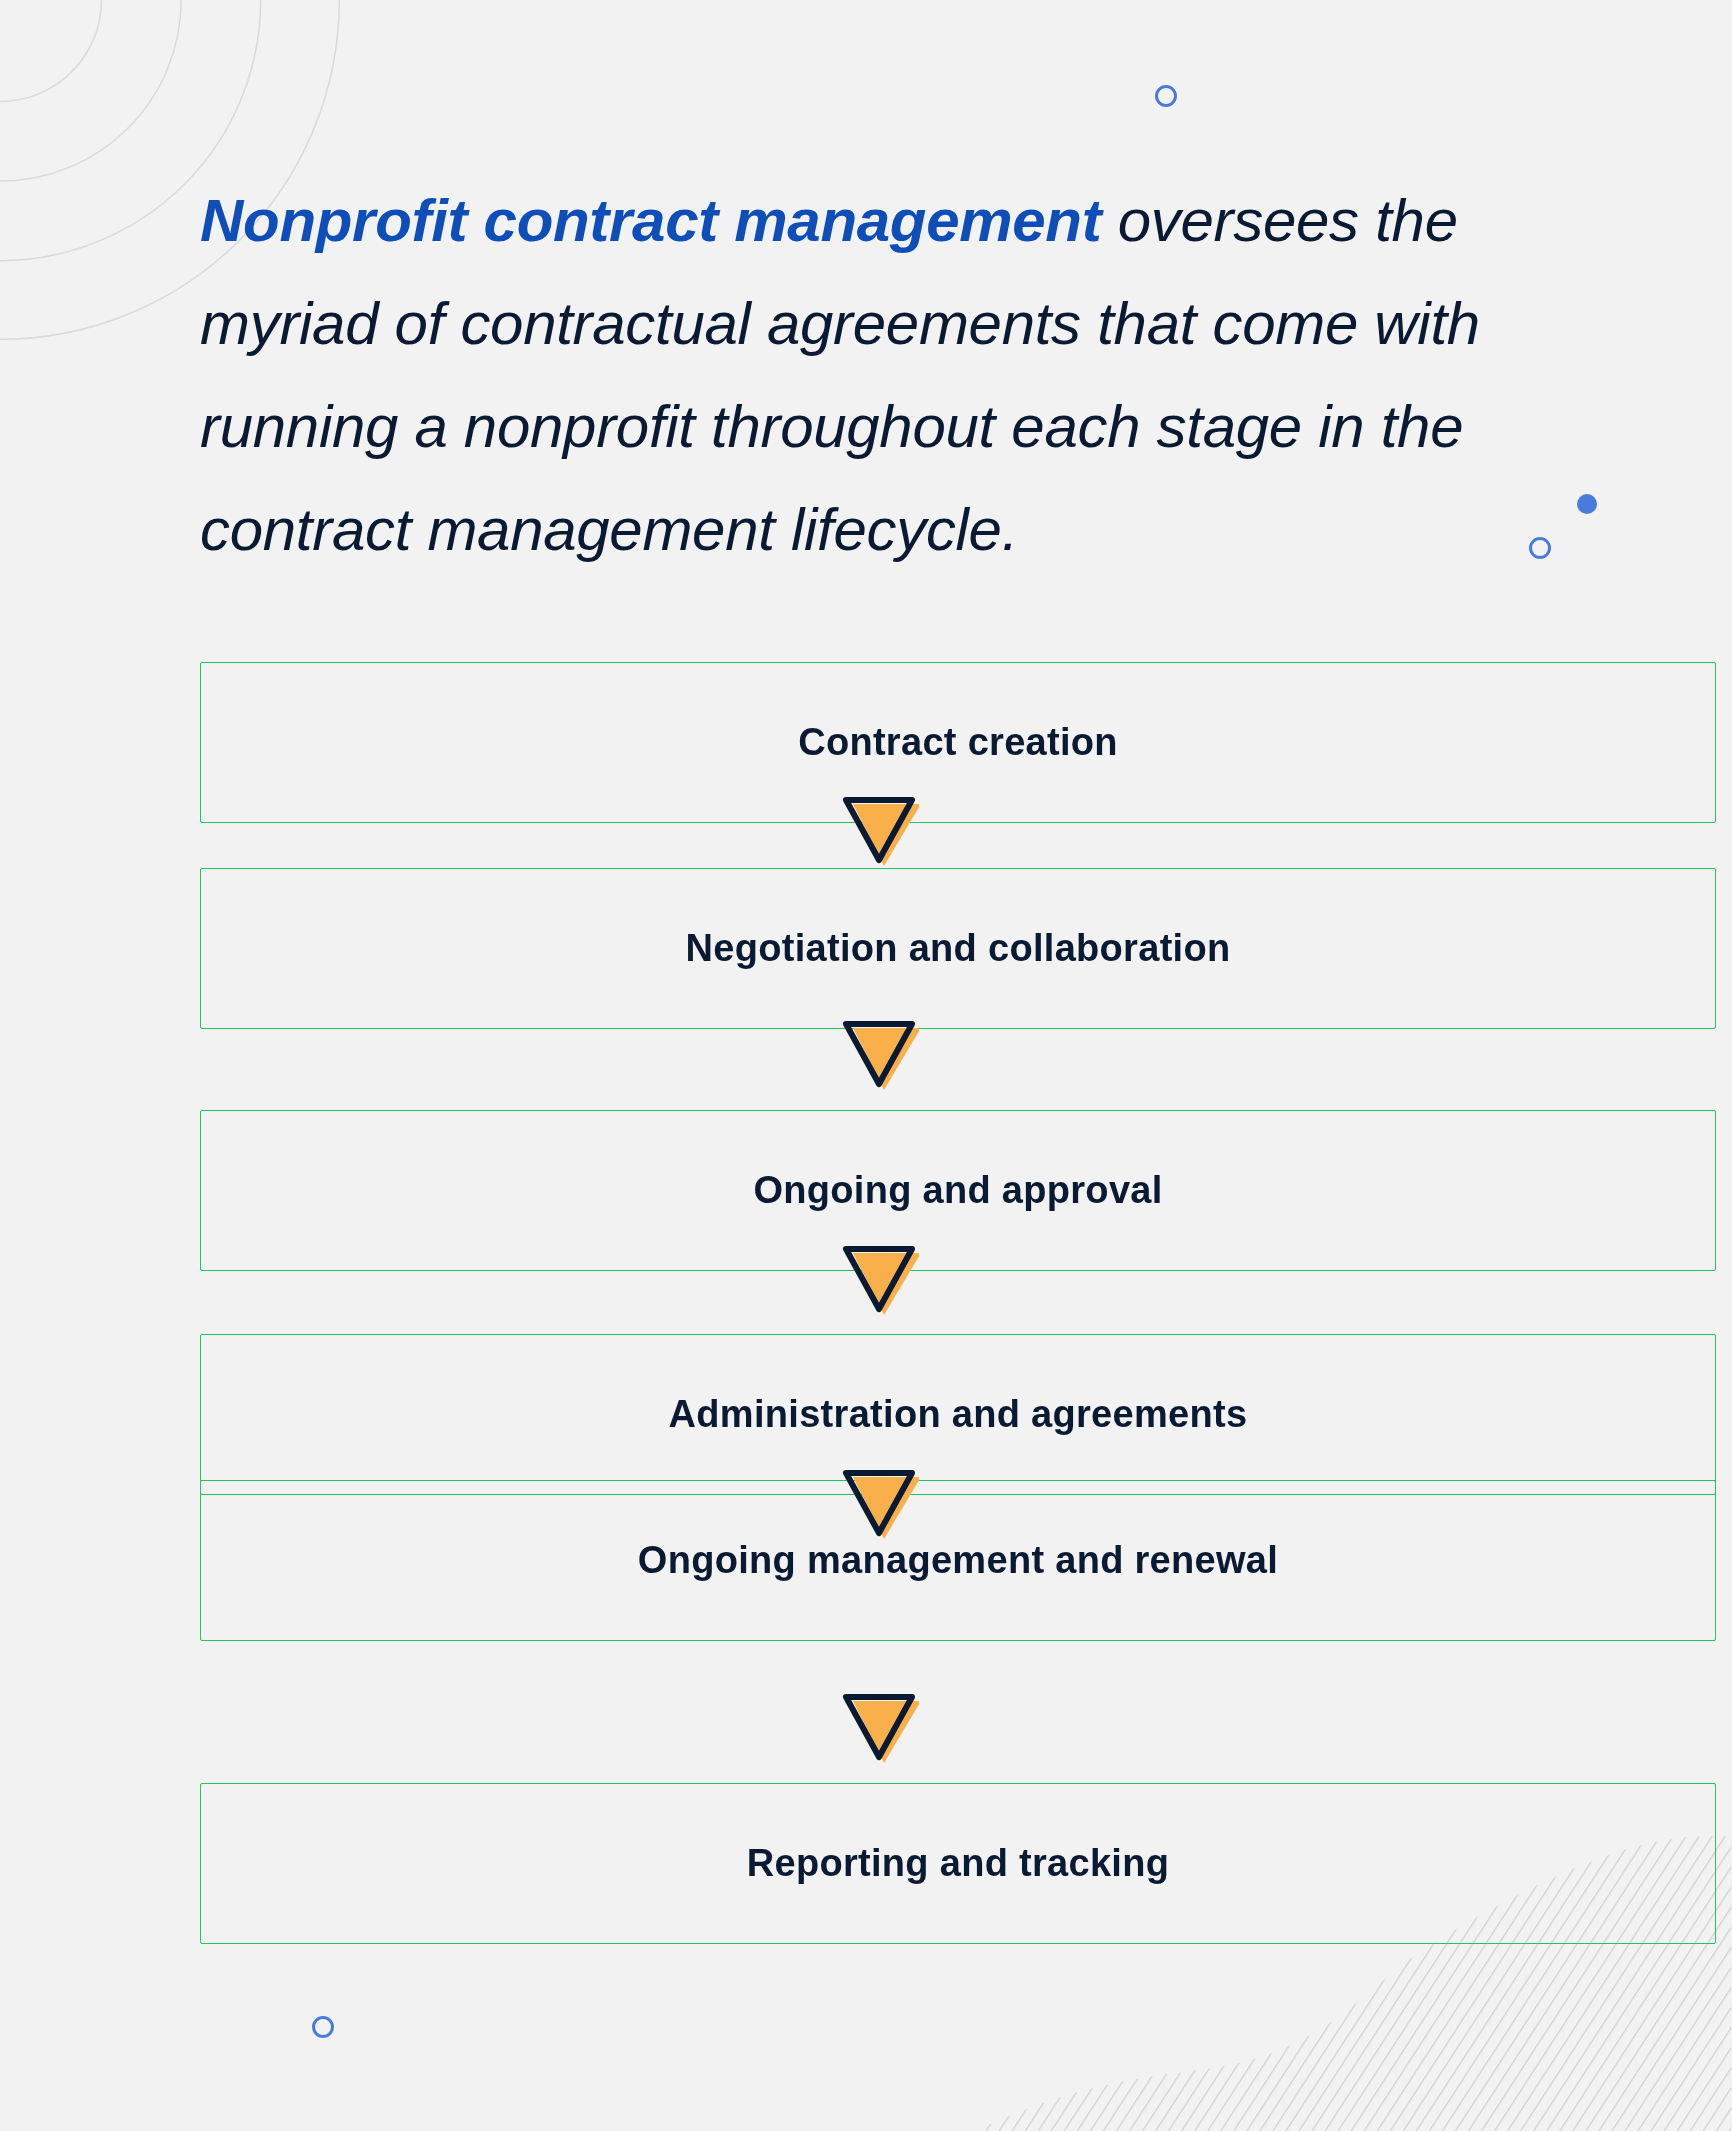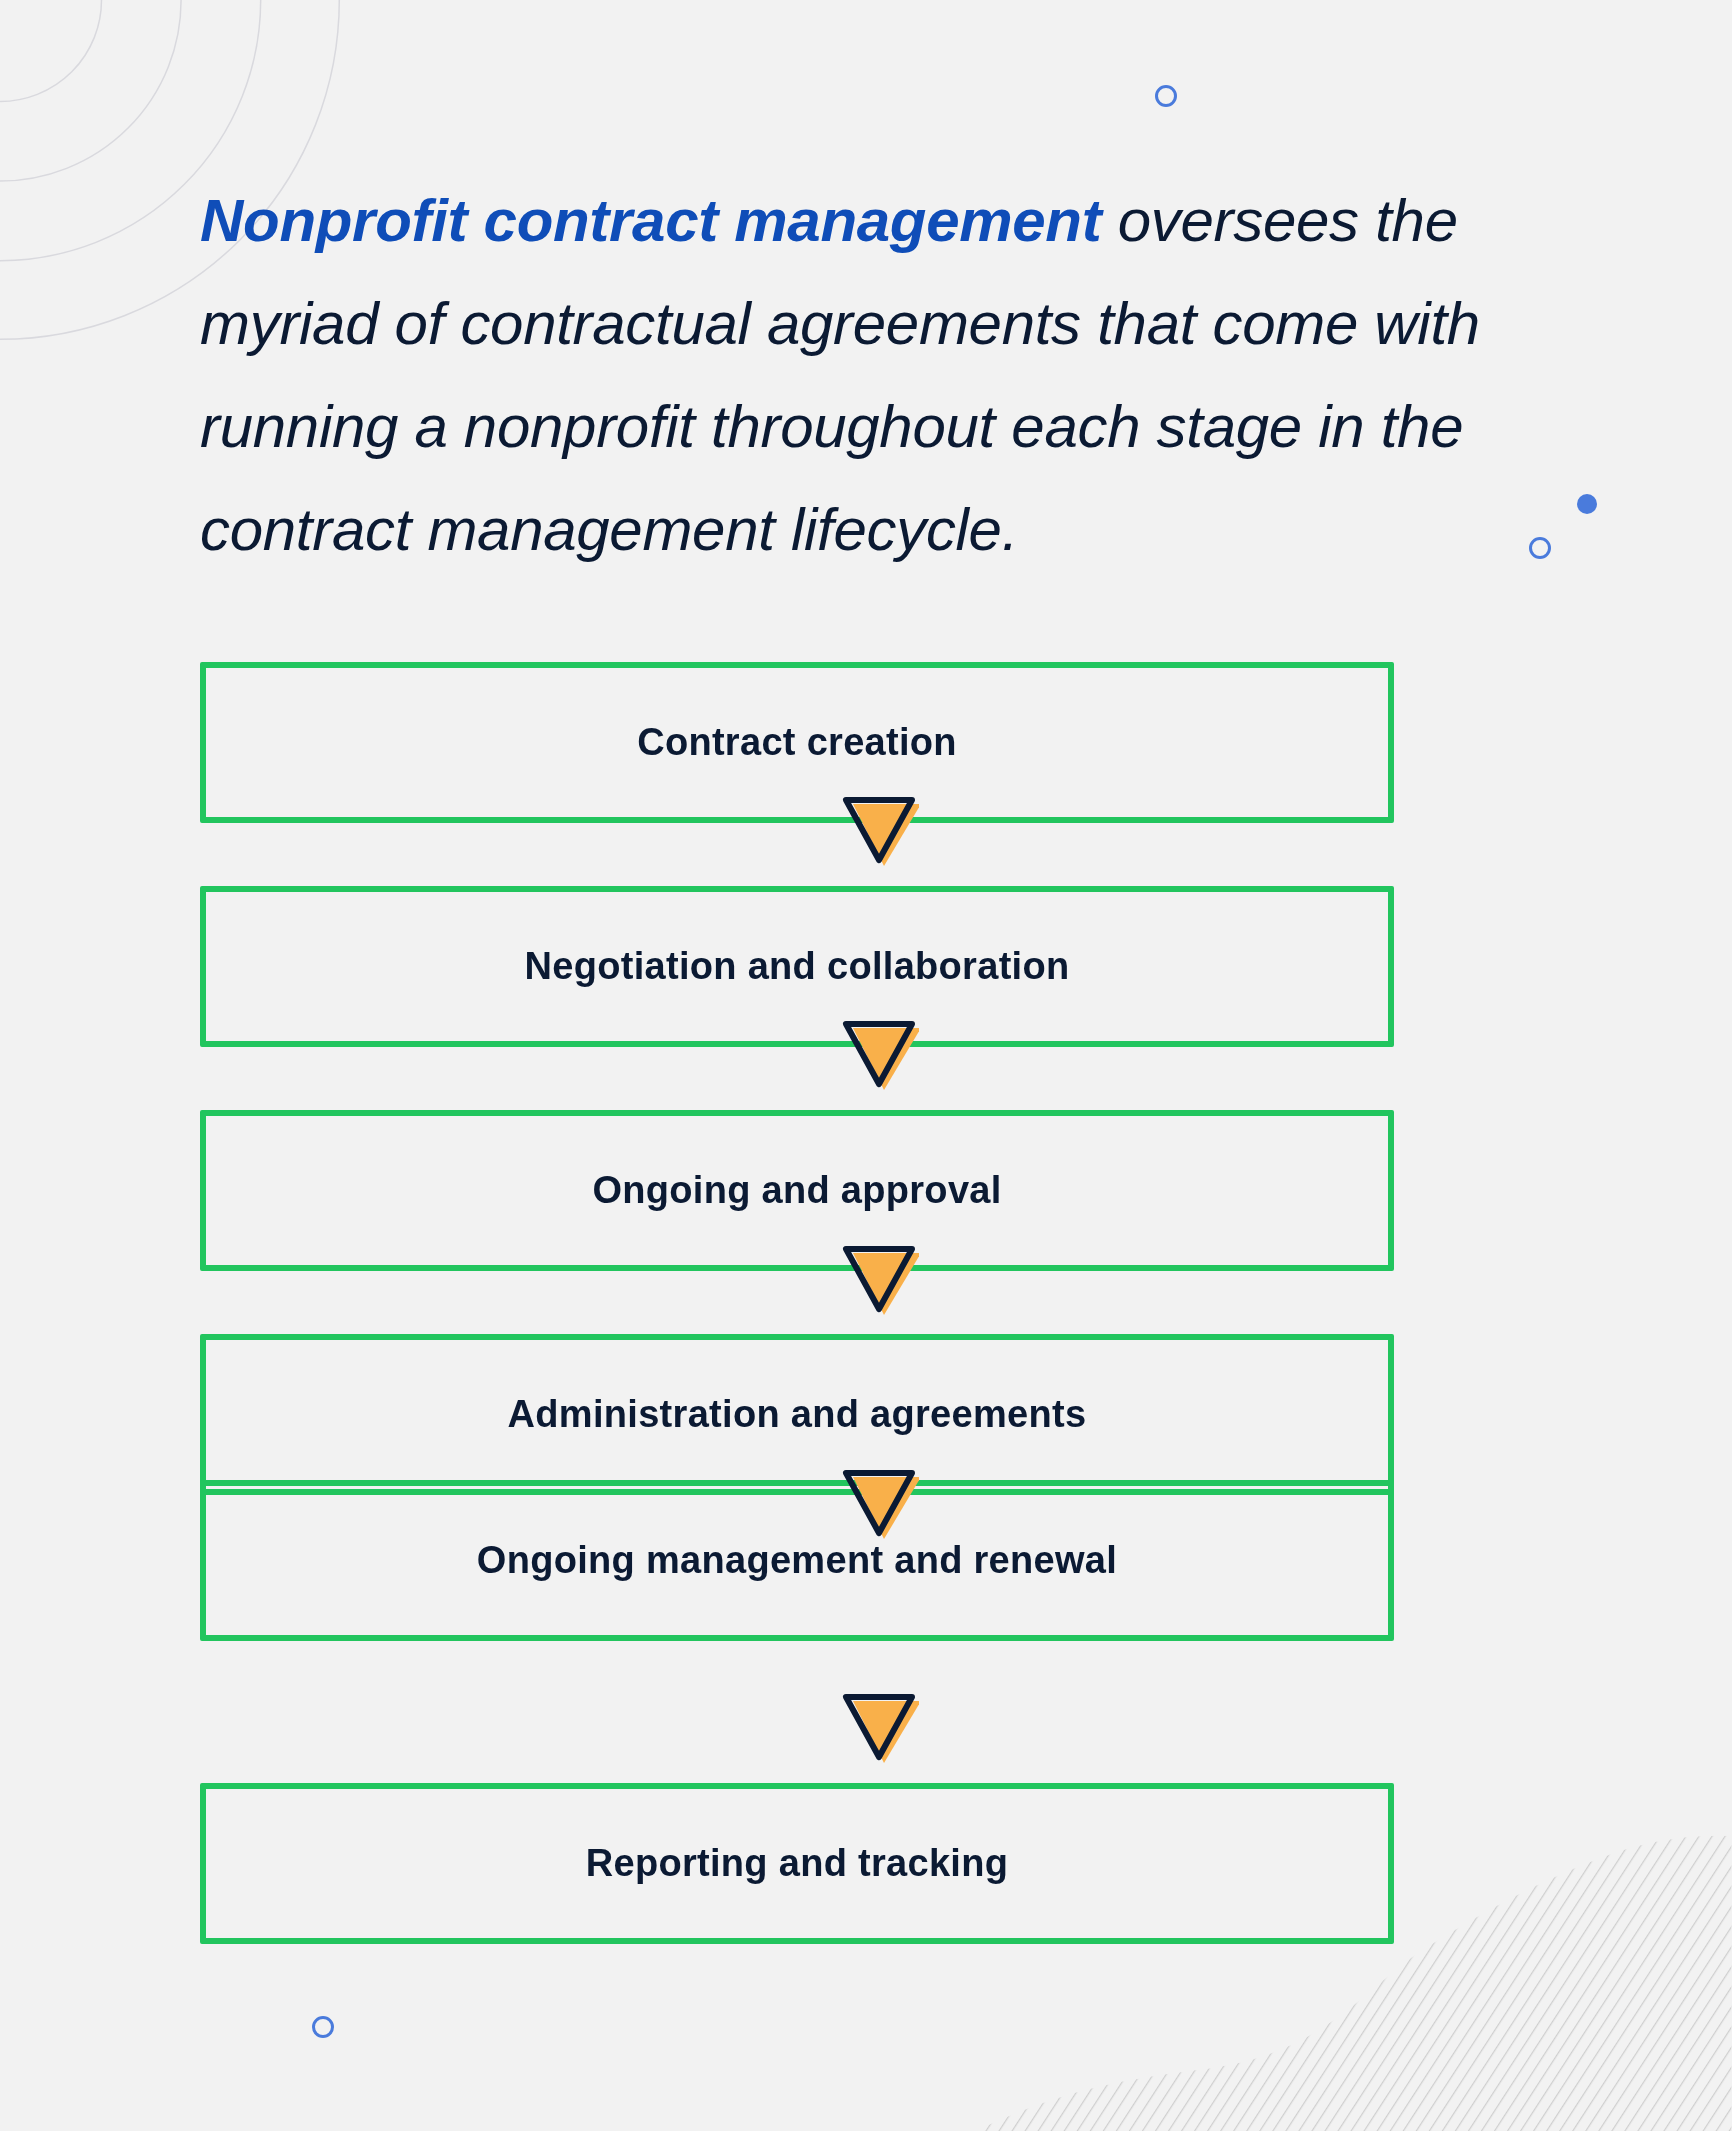--- a/index.html
+++ b/index.html
@@ -1,20 +1,20 @@
 <!DOCTYPE html>
 <html><head>
 <meta charset="utf-8">
 <style>
   html,body{margin:0;padding:0;}
   body{width:1732px;height:2131px;background:#f2f2f2;position:relative;overflow:hidden;font-family:"Liberation Sans",sans-serif;}
   .deco{position:absolute;}
   .intro{position:absolute;left:200px;top:169px;width:1393px;font-size:60px;line-height:103px;font-style:italic;color:#0b1a33;letter-spacing:-0.3px;}
   .intro .hl{color:#0f4db8;font-weight:bold;margin-top:40px;}
-  .step{position:absolute;left:200px;width:1194px;height:161px;box-sizing:border-box;border:6px solid #22c55e;border-radius:2px;display:flex;align-items:center;justify-content:center;}
+  .step{position:absolute;left:200px;width:1516px;height:161px;box-sizing:border-box;border:1px solid #22c55e;border-radius:2px;display:flex;align-items:center;justify-content:center;}
   .step span{font-size:38px;font-weight:bold;color:#0b1a33;letter-spacing:0.3px;}
   .arrow{position:absolute;width:80px;height:72px;}
 </style>
 </head>
 <body>
 
 <svg class="deco" style="left:0;top:0" width="398" height="398" viewBox="0 0 400 400">
   <g fill="none" stroke="#d9d9de" stroke-width="1.5">
     <circle cx="0" cy="0" r="102"></circle>
     <circle cx="0" cy="0" r="182"></circle>
@@ -46,21 +46,21 @@
   </svg>
 <svg class="deco" style="left:311px;top:2015px" width="24" height="24" viewBox="0 0 24 24">
     <circle cx="12" cy="12" r="9.5" fill="none" stroke="#4a7bdc" stroke-width="3"></circle>
   </svg>
 
 <p class="intro" style="margin:0"><span class="hl">Nonprofit contract management</span><span> oversees the myriad of contractual agreements that come with running a nonprofit throughout each stage in the contract management lifecycle.</span></p>
 
 <div class="step" style="top:662px">
     <span>Contract creation</span>
   </div>
-<div class="step" style="top:886px">
+<div class="step" style="top:868px">
     <span>Negotiation and collaboration</span>
   </div>
 <div class="step" style="top:1110px">
     <span>Ongoing and approval</span>
   </div>
 <div class="step" style="top:1334px">
     <span>Administration and agreements</span>
   </div>
 <div class="step" style="top:1480px">
     <span>Ongoing management and renewal</span>

